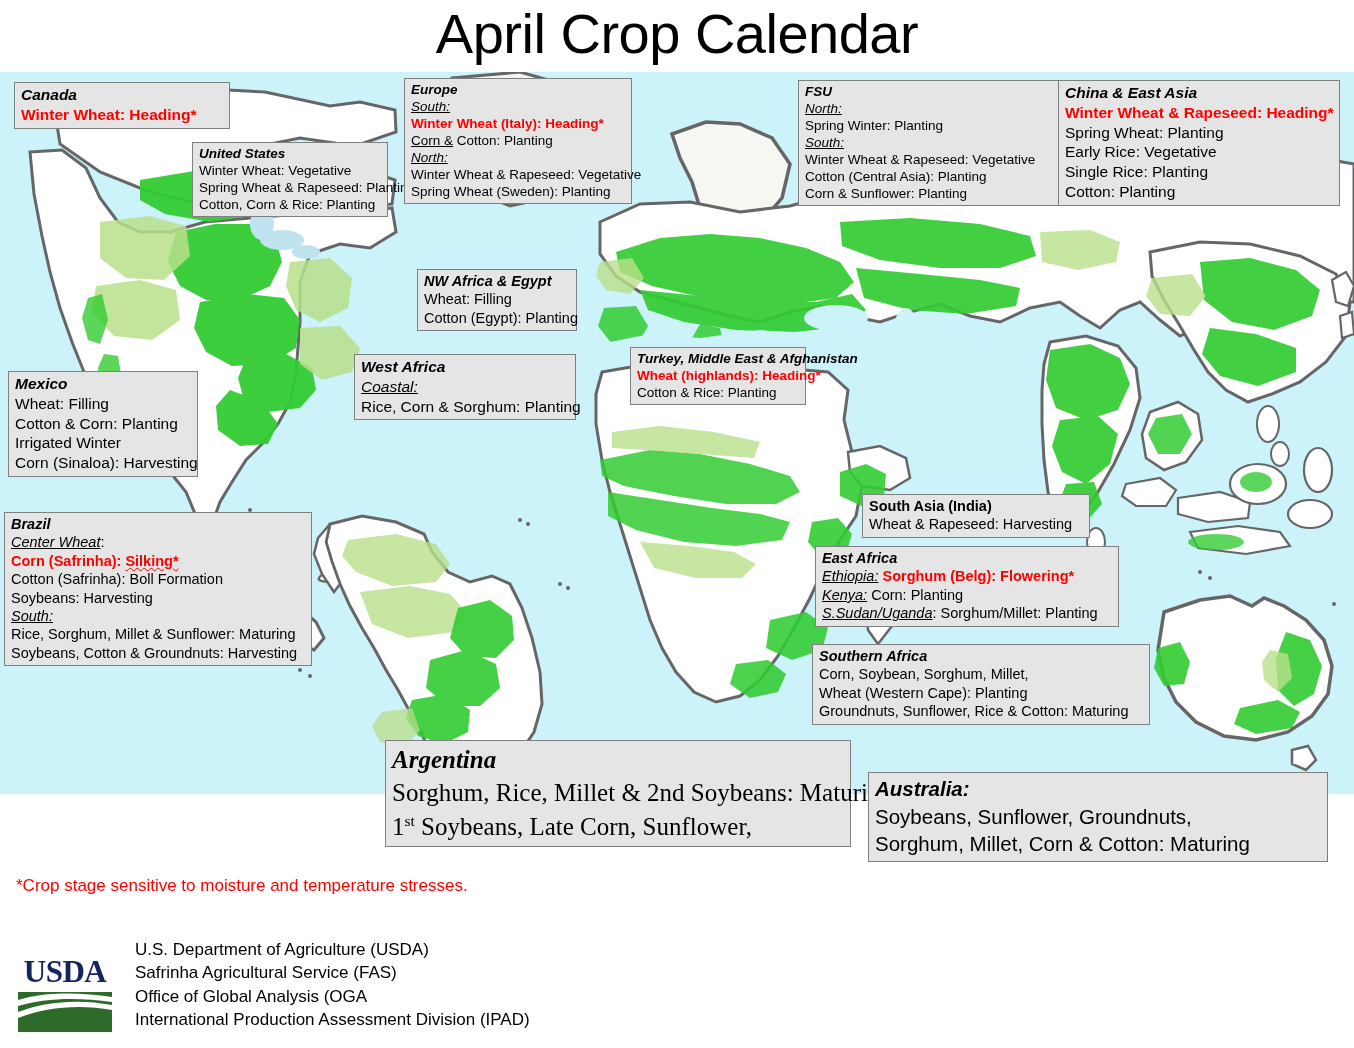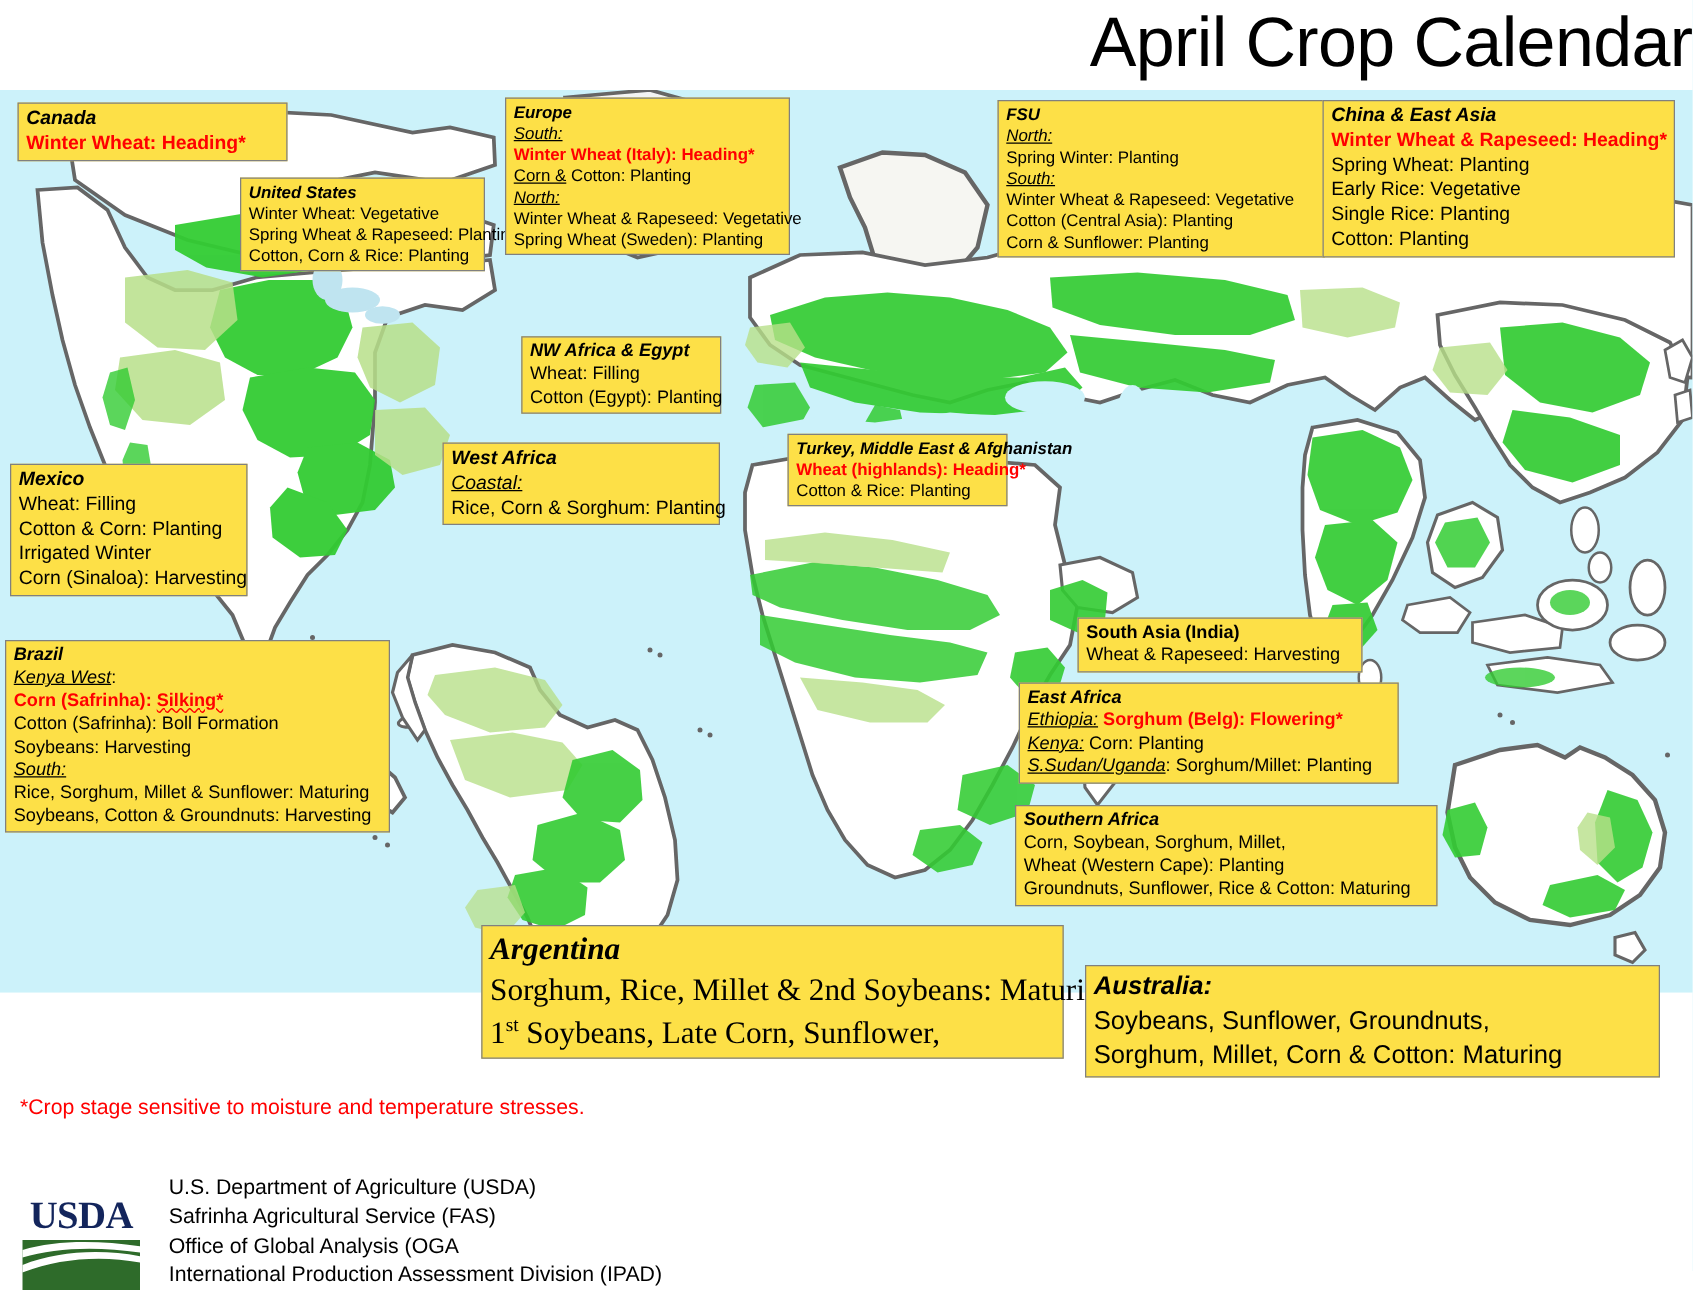--- a/index.html
+++ b/index.html
@@ -11,21 +11,21 @@
     width: 1354px; height: 1048px;
     position: relative;
     overflow: hidden;
     font-family: "Liberation Sans", sans-serif;
   }
 
   
   #page-title {
     position: absolute;
     left: 0; top: 2px; width: 1354px;
-    text-align: right;
+    text-align: center;
     font-family: "Liberation Sans", sans-serif;
     font-size: 56px;
     font-weight: 400;
     letter-spacing: -0.5px;
     color: #000000;
     z-index: 40;
     line-height: 1.15;
   }
 
   
@@ -35,21 +35,21 @@
     width: 1354px; height: 722px;
     background: #ccf2fa;
     overflow: hidden;
     z-index: 5;
   }
   #map-svg { position:absolute; left:0; top:0; width:1354px; height:722px; display:block; }
 
   
   .cbox {
     position: absolute;
-    background: #fde047;
+    background: #e5e5e5;
     border: 1px solid #808080;
     padding: 2px 6px 3px 6px;
     z-index: 20;
     font-family: "Liberation Sans", sans-serif;
     color: #000000;
   }
   .cbox .hdr {
     font-weight: bold;
     font-style: italic;
     white-space: nowrap;
@@ -385,21 +385,21 @@
 <div class="cbox sz15" style="left:8px; top:371px; width:190px;">
   <div class="hdr">Mexico</div>
   <div class="ln">Wheat: Filling</div>
   <div class="ln">Cotton &amp; Corn: Planting</div>
   <div class="ln">Irrigated Winter</div>
   <div class="ln">Corn (Sinaloa):  Harvesting</div>
 </div>
 
 <div class="cbox sz14" style="left:4px; top:512px; width:308px;">
   <div class="hdr">Brazil</div>
-  <div class="ln"><span style="text-decoration:underline;font-style:italic;">Kenya West</span><span>:</span></div>
+  <div class="ln"><span style="text-decoration:underline;font-style:italic;">Center Wheat</span><span>:</span></div>
   <div class="ln red"><span>Corn (Safrinha): </span><span class="squiggle">Silking*</span></div>
   <div class="ln">Cotton (Safrinha): Boll Formation</div>
   <div class="ln">Soybeans: Harvesting</div>
   <div class="ln sub">South:</div>
   <div class="ln">Rice, Sorghum, Millet &amp; Sunflower:  Maturing</div>
   <div class="ln">Soybeans, Cotton &amp; Groundnuts: Harvesting</div>
 </div>
 
 <div class="cbox sz14" style="left:862px; top:494px; width:228px;">
   <div class="hdr" style="font-style:normal;">South Asia (India)</div>

